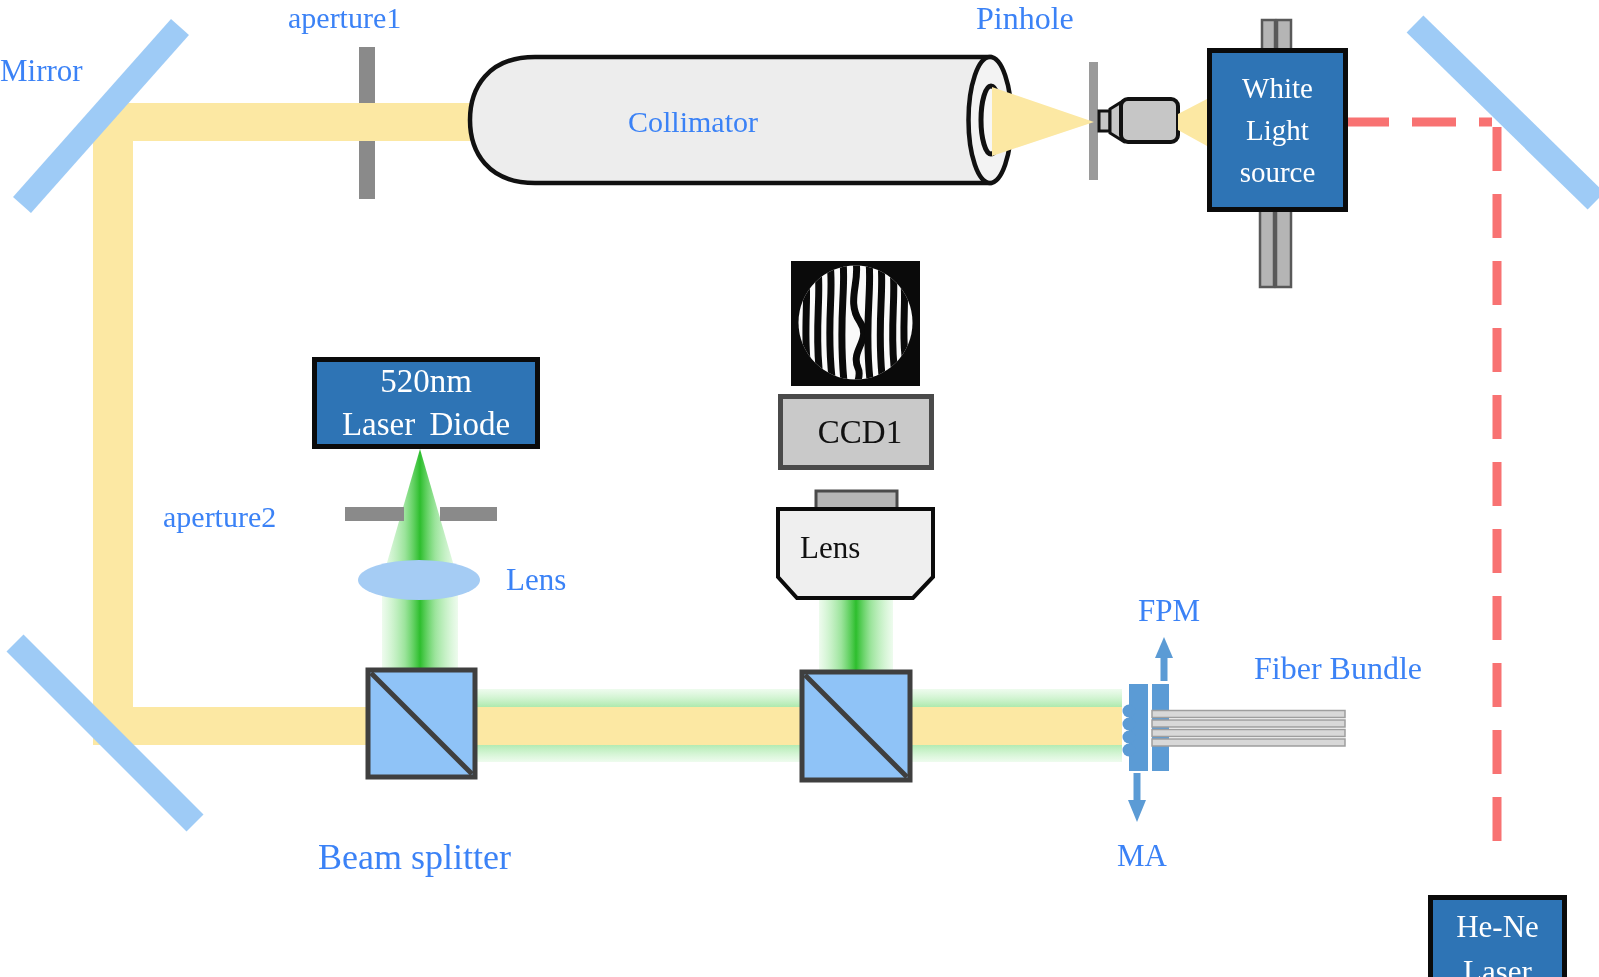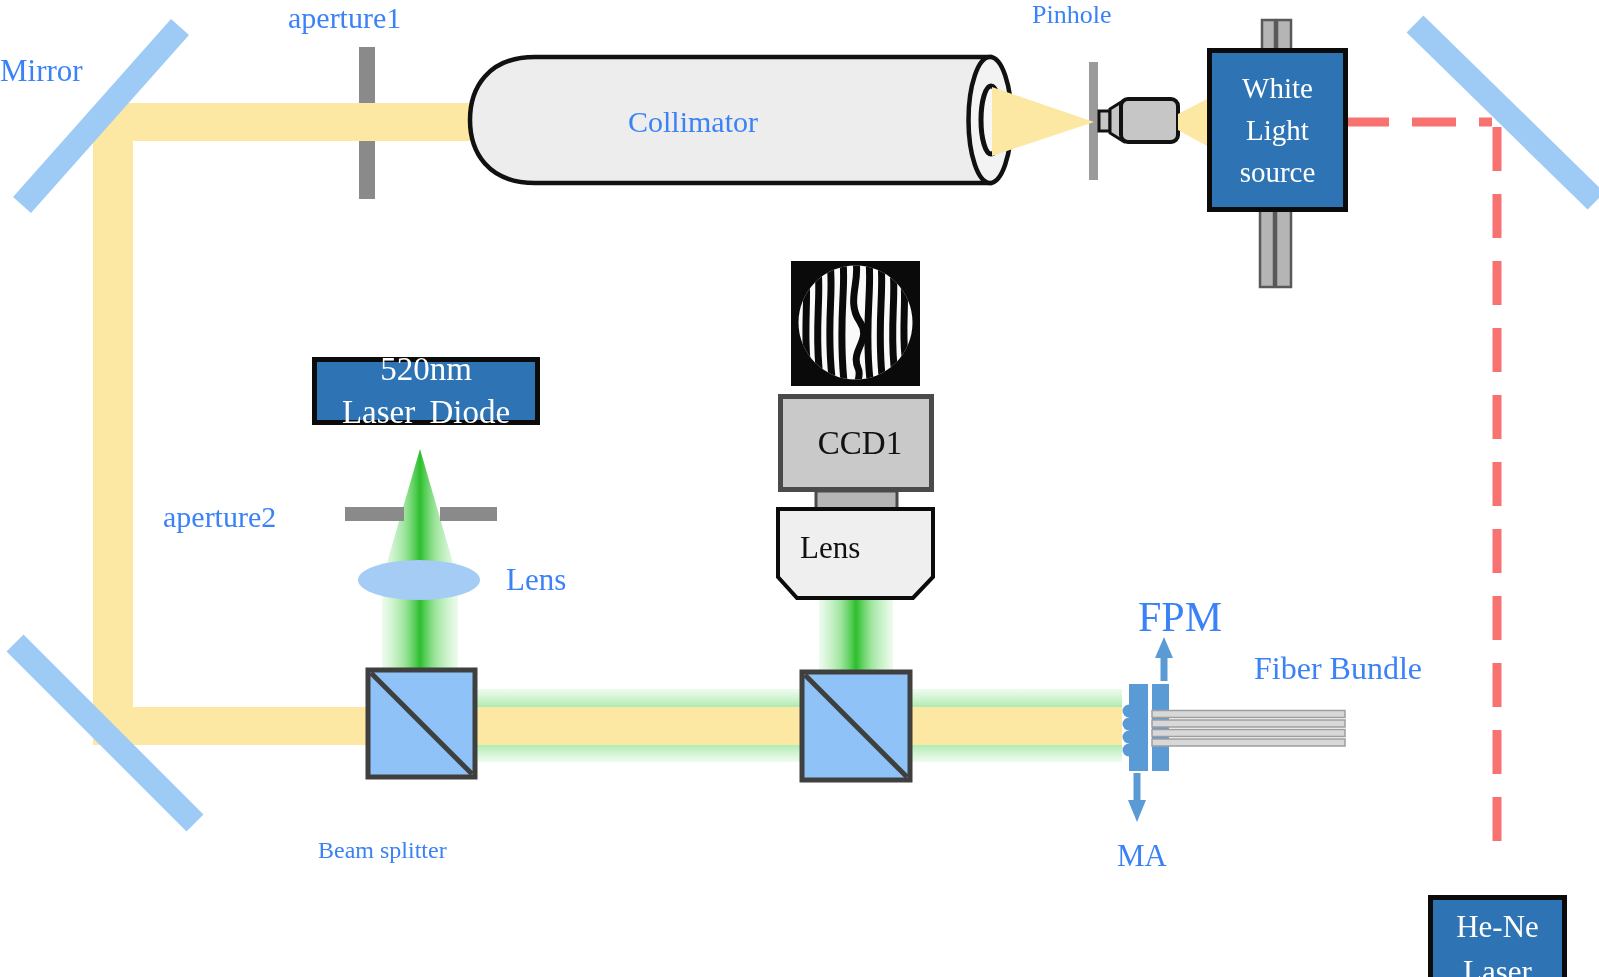--- a/index.html
+++ b/index.html
@@ -145,44 +145,44 @@
         <path class="fringe-stripe" d="M893,270 C896,295 890,325 894,366"></path>
         <path class="fringe-stripe" d="M904,282 C906,302 902,330 905,356"></path>
       </g>
     </g>
   </svg>
 
   <div class="box" style="left:1207px;top:48px;width:141px;height:164px;font-size:29px;line-height:1.45;">White
 Light
 source</div>
 
-  <div class="box" style="left:312px;top:357px;width:228px;height:68px;font-size:33px;line-height:1.3;word-spacing:6px;">520nm
+  <div class="box" style="left:312px;top:357px;width:228px;height:92px;font-size:33px;line-height:1.3;word-spacing:6px;">520nm
 Laser Diode</div>
 
   <div class="box" style="left:1428px;top:865px;width:139px;height:110px;font-size:31px;line-height:1.45;margin-top:30px;">He-Ne
 Laser</div>
 
-  <div class="box gray" style="left:778px;top:394px;width:156px;height:98px;font-size:33px;padding-left:8px;">CCD1</div>
+  <div class="box gray" style="left:778px;top:394px;width:156px;height:76px;font-size:33px;padding-left:8px;">CCD1</div>
 
   <div class="lbl center" style="left:800px;top:530px;width:112px;font-size:31px;color:#111;">Lens</div>
 
   <div class="lbl" style="left:0px;top:53px;font-size:31px;">Mirror</div>
 
   <div class="lbl" style="left:288px;top:1px;font-size:30px;">aperture1</div>
 
   <div class="lbl center" style="left:628px;top:105px;width:155px;font-size:30px;">Collimator</div>
 
-  <div class="lbl" style="left:1032px;top:0px;font-size:26px;">Pinhole</div>
+  <div class="lbl" style="left:976px;top:0px;font-size:32px;">Pinhole</div>
 
 
   <div class="lbl" style="left:163px;top:500px;font-size:30px;">aperture2</div>
 
   <div class="lbl" style="left:506px;top:562px;font-size:31px;">Lens</div>
 
-  <div class="lbl" style="left:318px;top:837px;font-size:24px;">Beam splitter</div>
+  <div class="lbl" style="left:318px;top:837px;font-size:36px;">Beam splitter</div>
 
-  <div class="lbl" style="left:1138px;top:593px;font-size:42px;">FPM</div>
+  <div class="lbl" style="left:1138px;top:593px;font-size:31px;">FPM</div>
 
   <div class="lbl" style="left:1117px;top:838px;font-size:31px;">MA</div>
 
   <div class="lbl" style="left:1254px;top:650px;font-size:32px;">Fiber Bundle</div>
 
 </div>
 
 </body></html>

